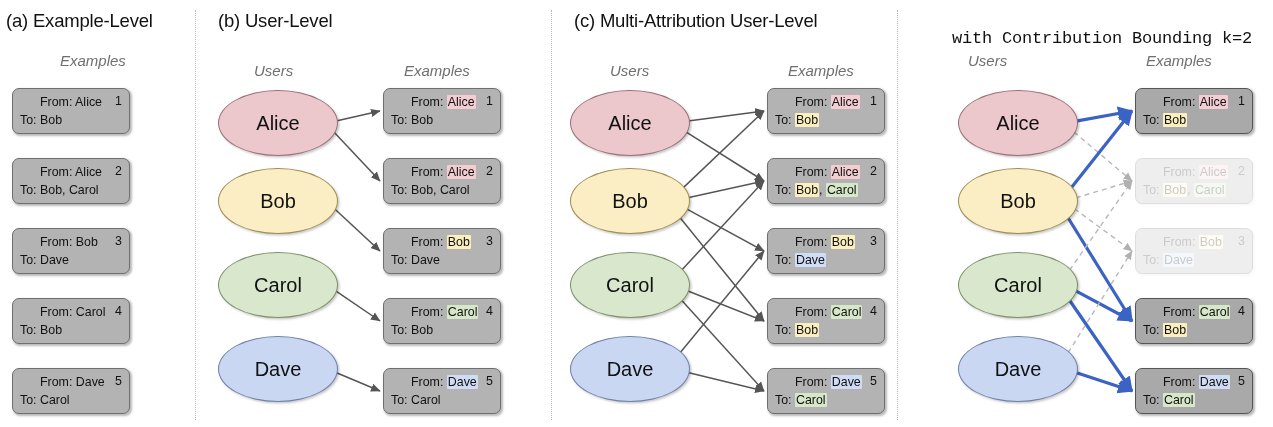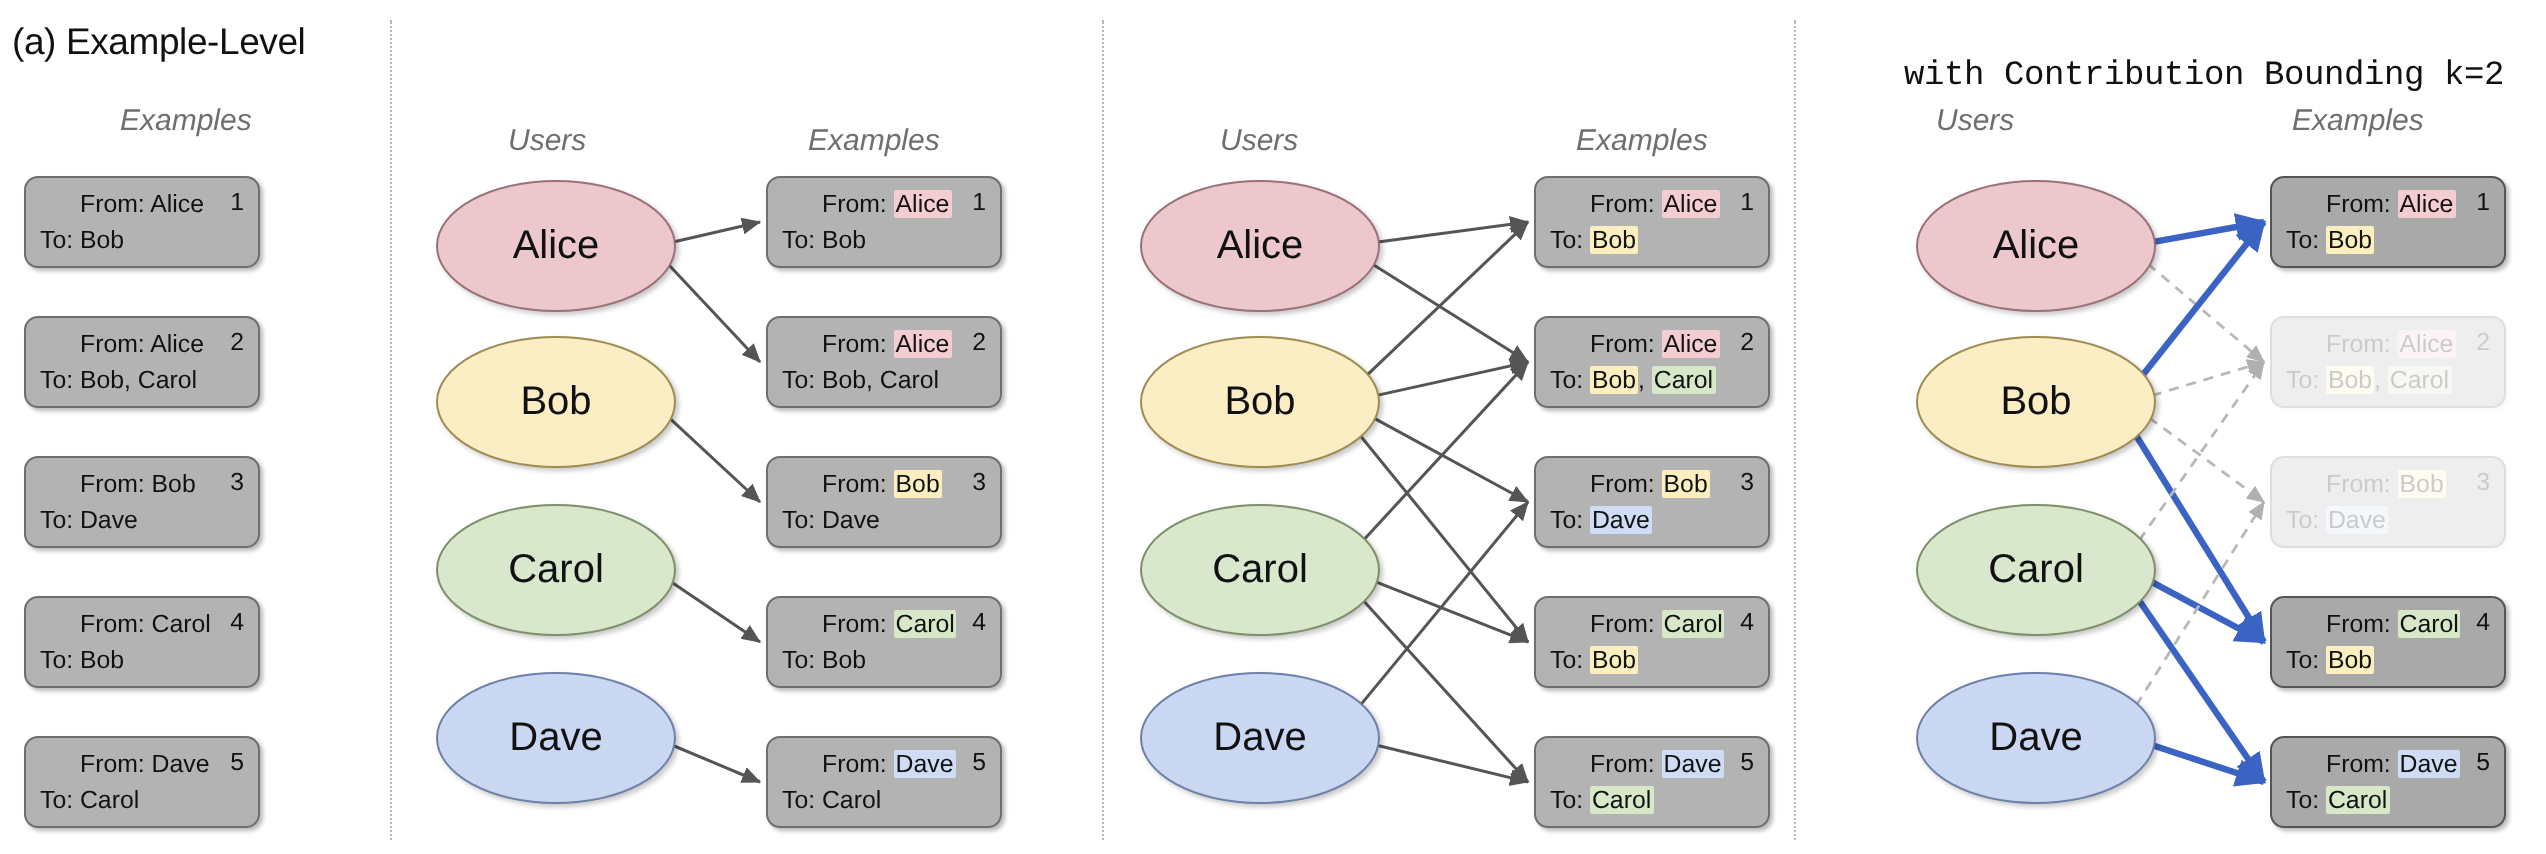--- a/index.html
+++ b/index.html
@@ -50,20 +50,22 @@
 </head>
 <body>
 
 <div id="root">
 
   <div class="divider" style="left:195px"></div>
   <div class="divider" style="left:551px"></div>
   <div class="divider" style="left:897px"></div>
 
   <div class="ptitle" style="left:6px;top:10px">(a) Example-Level</div>
+  <div class="ptitle" style="left:218px;top:10px">(b) User-Level</div>
+  <div class="ptitle" style="left:574px;top:10px">(c) Multi-Attribution User-Level</div>
   <div class="ptitle2" style="left:952px;top:29px">with Contribution Bounding k=2</div>
 
   <div class="collabel" style="left:60px;top:52px">Examples</div>
 
   <div class="collabel" style="left:254px;top:62px">Users</div>
   <div class="collabel" style="left:404px;top:62px">Examples</div>
 
   <div class="collabel" style="left:610px;top:62px">Users</div>
   <div class="collabel" style="left:788px;top:62px">Examples</div>
 

